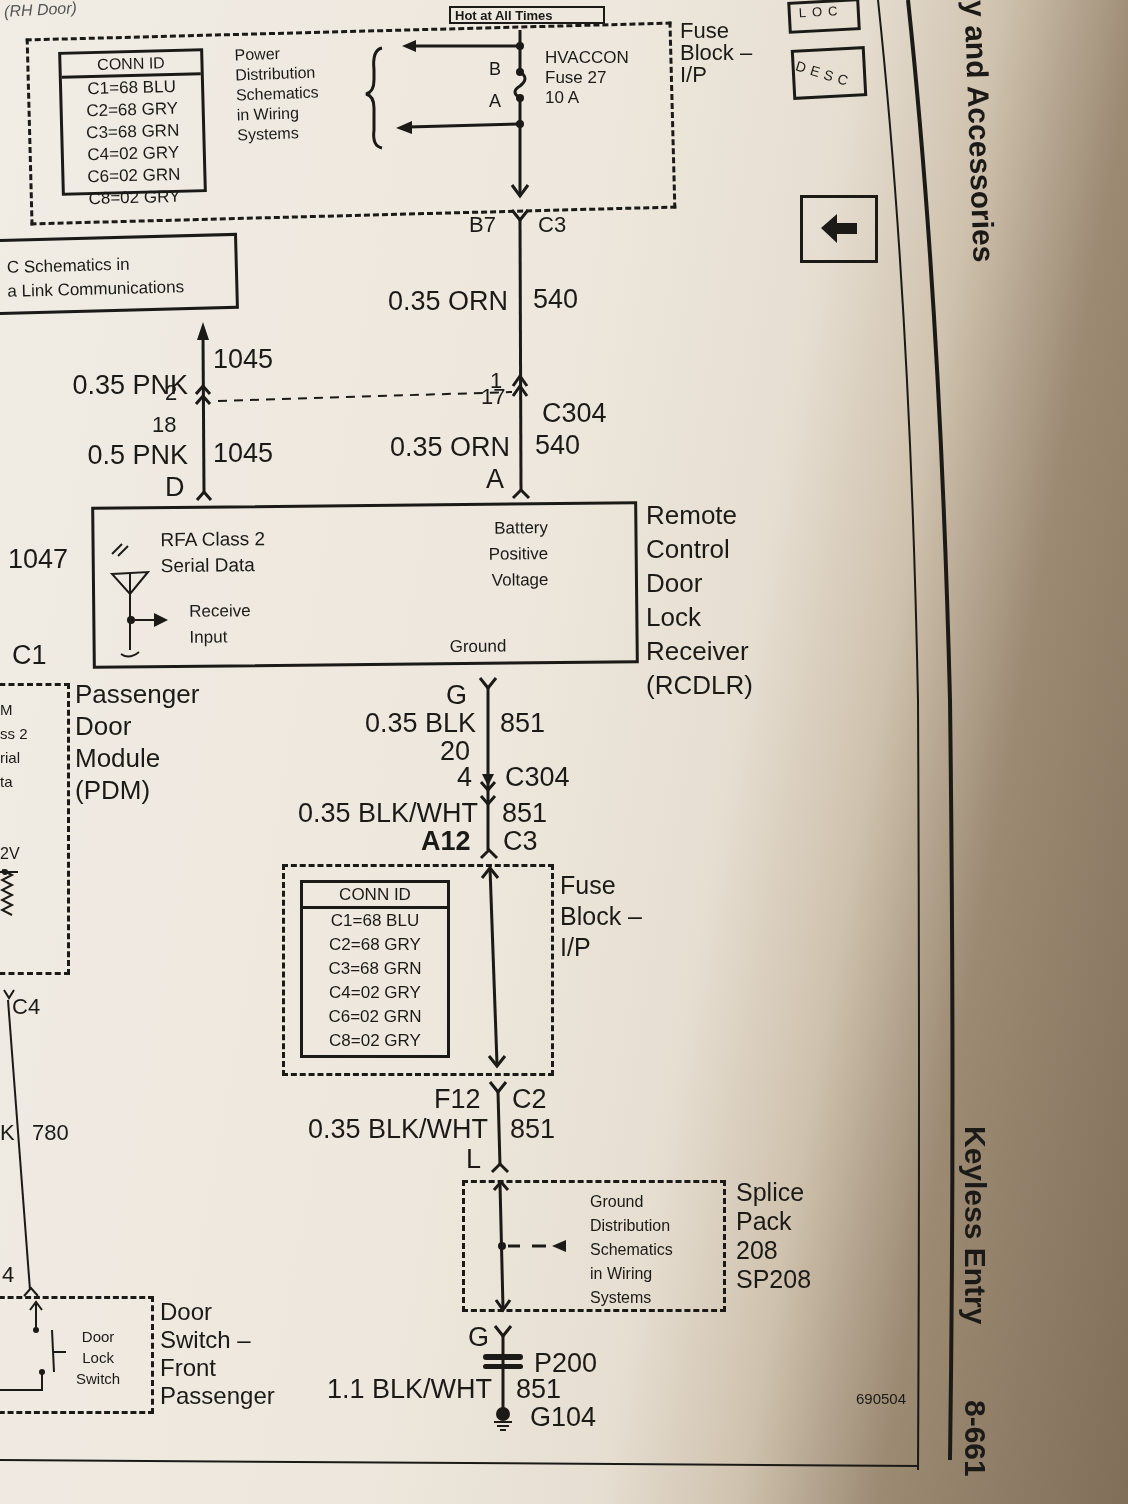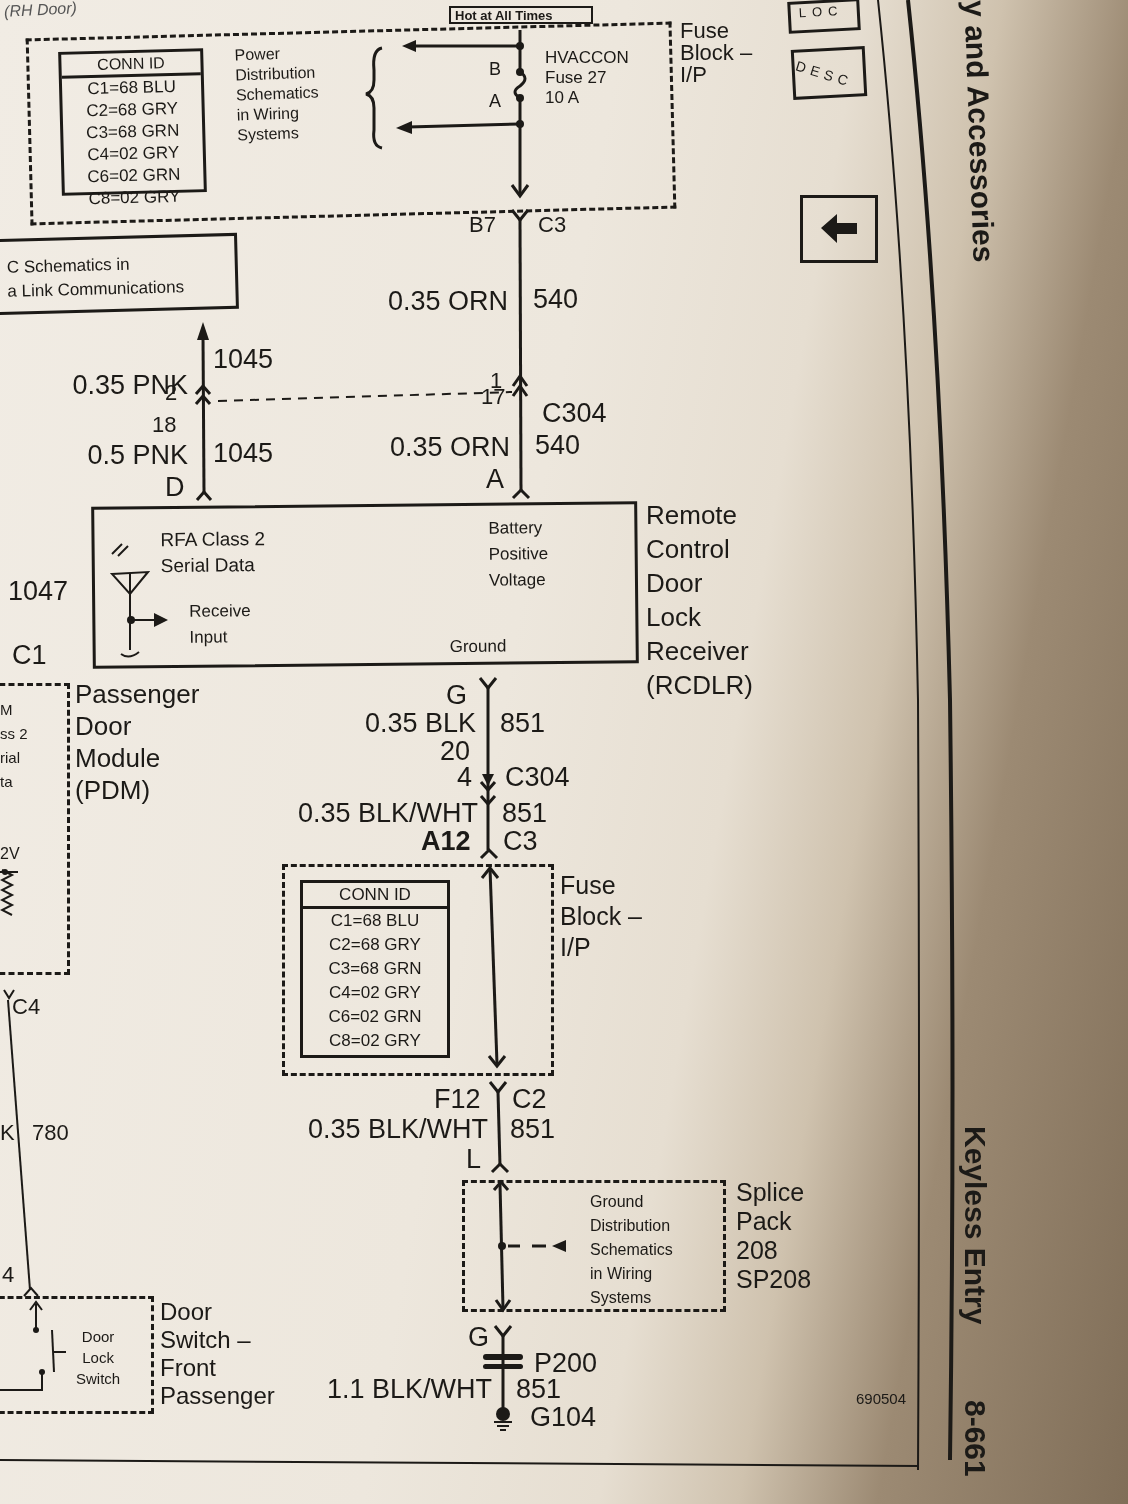--- a/index.html
+++ b/index.html
@@ -21,21 +21,21 @@
   .conn-table .hdr { text-align:center; border-bottom:3px solid #1c1a17; font-size:16px; padding:2px 0 1px; }
   .conn-table .row { text-align:center; font-size:17px; line-height:22px; }
   .side-tab { position:absolute; writing-mode:vertical-rl; font-weight:bold; white-space:nowrap; }
   svg { position:absolute; overflow:visible; }
 </style>
 </head>
 <body>
 
 <div class="t xs" style="left:4px;top:2px;font-style:italic;color:#555;transform:rotate(-3deg);">(RH Door)</div>
 
-<div class="box" style="left:449px;top:6px;width:144px;height:18px;border-width:2px;">
+<div class="box" style="left:449px;top:6px;width:156px;height:18px;border-width:2px;">
   <div class="t" style="left:4px;top:1px;font-size:13px;font-weight:bold;">Hot at All Times</div>
 </div>
 
 <div class="dash" style="left:28px;top:30px;width:646px;height:187px;transform:rotate(-1.5deg);"></div>
 
 <div class="conn-table" style="left:60px;top:50px;width:145px;height:144px;transform:rotate(-1.5deg);">
   <div class="hdr">CONN ID</div>
   <div class="row">C1=68 BLU</div>
   <div class="row">C2=68 GRY</div>
   <div class="row">C3=68 GRN</div>
@@ -190,41 +190,41 @@
 <div class="t md" style="left:152px;top:414px;">18</div>
 <div class="t lg right" style="left:40px;top:442px;width:148px;">0.5 PNK</div>
 <div class="t lg" style="left:213px;top:440px;">1045</div>
 <div class="t lg" style="left:165px;top:474px;">D</div>
 
 <div class="box" style="left:92px;top:504px;width:546px;height:162px;transform:rotate(-0.6deg);">
   <div class="abs" style="left:66px;top:18px;font-size:19px;line-height:26px;">
     <div>RFA Class 2</div>
     <div>Serial Data</div>
   </div>
-  <div class="abs" style="left:394px;top:10px;font-size:17px;line-height:26px;text-align:left;">
+  <div class="abs" style="left:394px;top:10px;font-size:17px;line-height:26px;text-align:right;">
     <div>Battery</div>
     <div>Positive</div>
     <div>Voltage</div>
   </div>
   <div class="abs" style="left:94px;top:90px;font-size:17px;line-height:26px;">
     <div>Receive</div>
     <div>Input</div>
   </div>
   <div class="t" style="left:354px;top:132px;font-size:17px;">Ground</div>
 </div>
 <div class="abs" style="left:646px;top:498px;font-size:26px;line-height:34px;">
   <div>Remote</div>
   <div>Control</div>
   <div>Door</div>
   <div>Lock</div>
   <div>Receiver</div>
   <div>(RCDLR)</div>
 </div>
 
-<div class="t lg" style="left:8px;top:578px;">1047</div>
+<div class="t lg" style="left:8px;top:546px;">1047</div>
 <div class="t lg" style="left:12px;top:642px;">C1</div>
 <div class="dash" style="left:-10px;top:683px;width:80px;height:292px;border-left:none;"></div>
 <div class="abs" style="left:0px;top:698px;font-size:15px;line-height:24px;">
   <div>M</div>
   <div>ss 2</div>
   <div>rial</div>
   <div>ta</div>
 </div>
 <div class="abs" style="left:75px;top:678px;font-size:26px;line-height:32px;">
   <div>Passenger</div>

